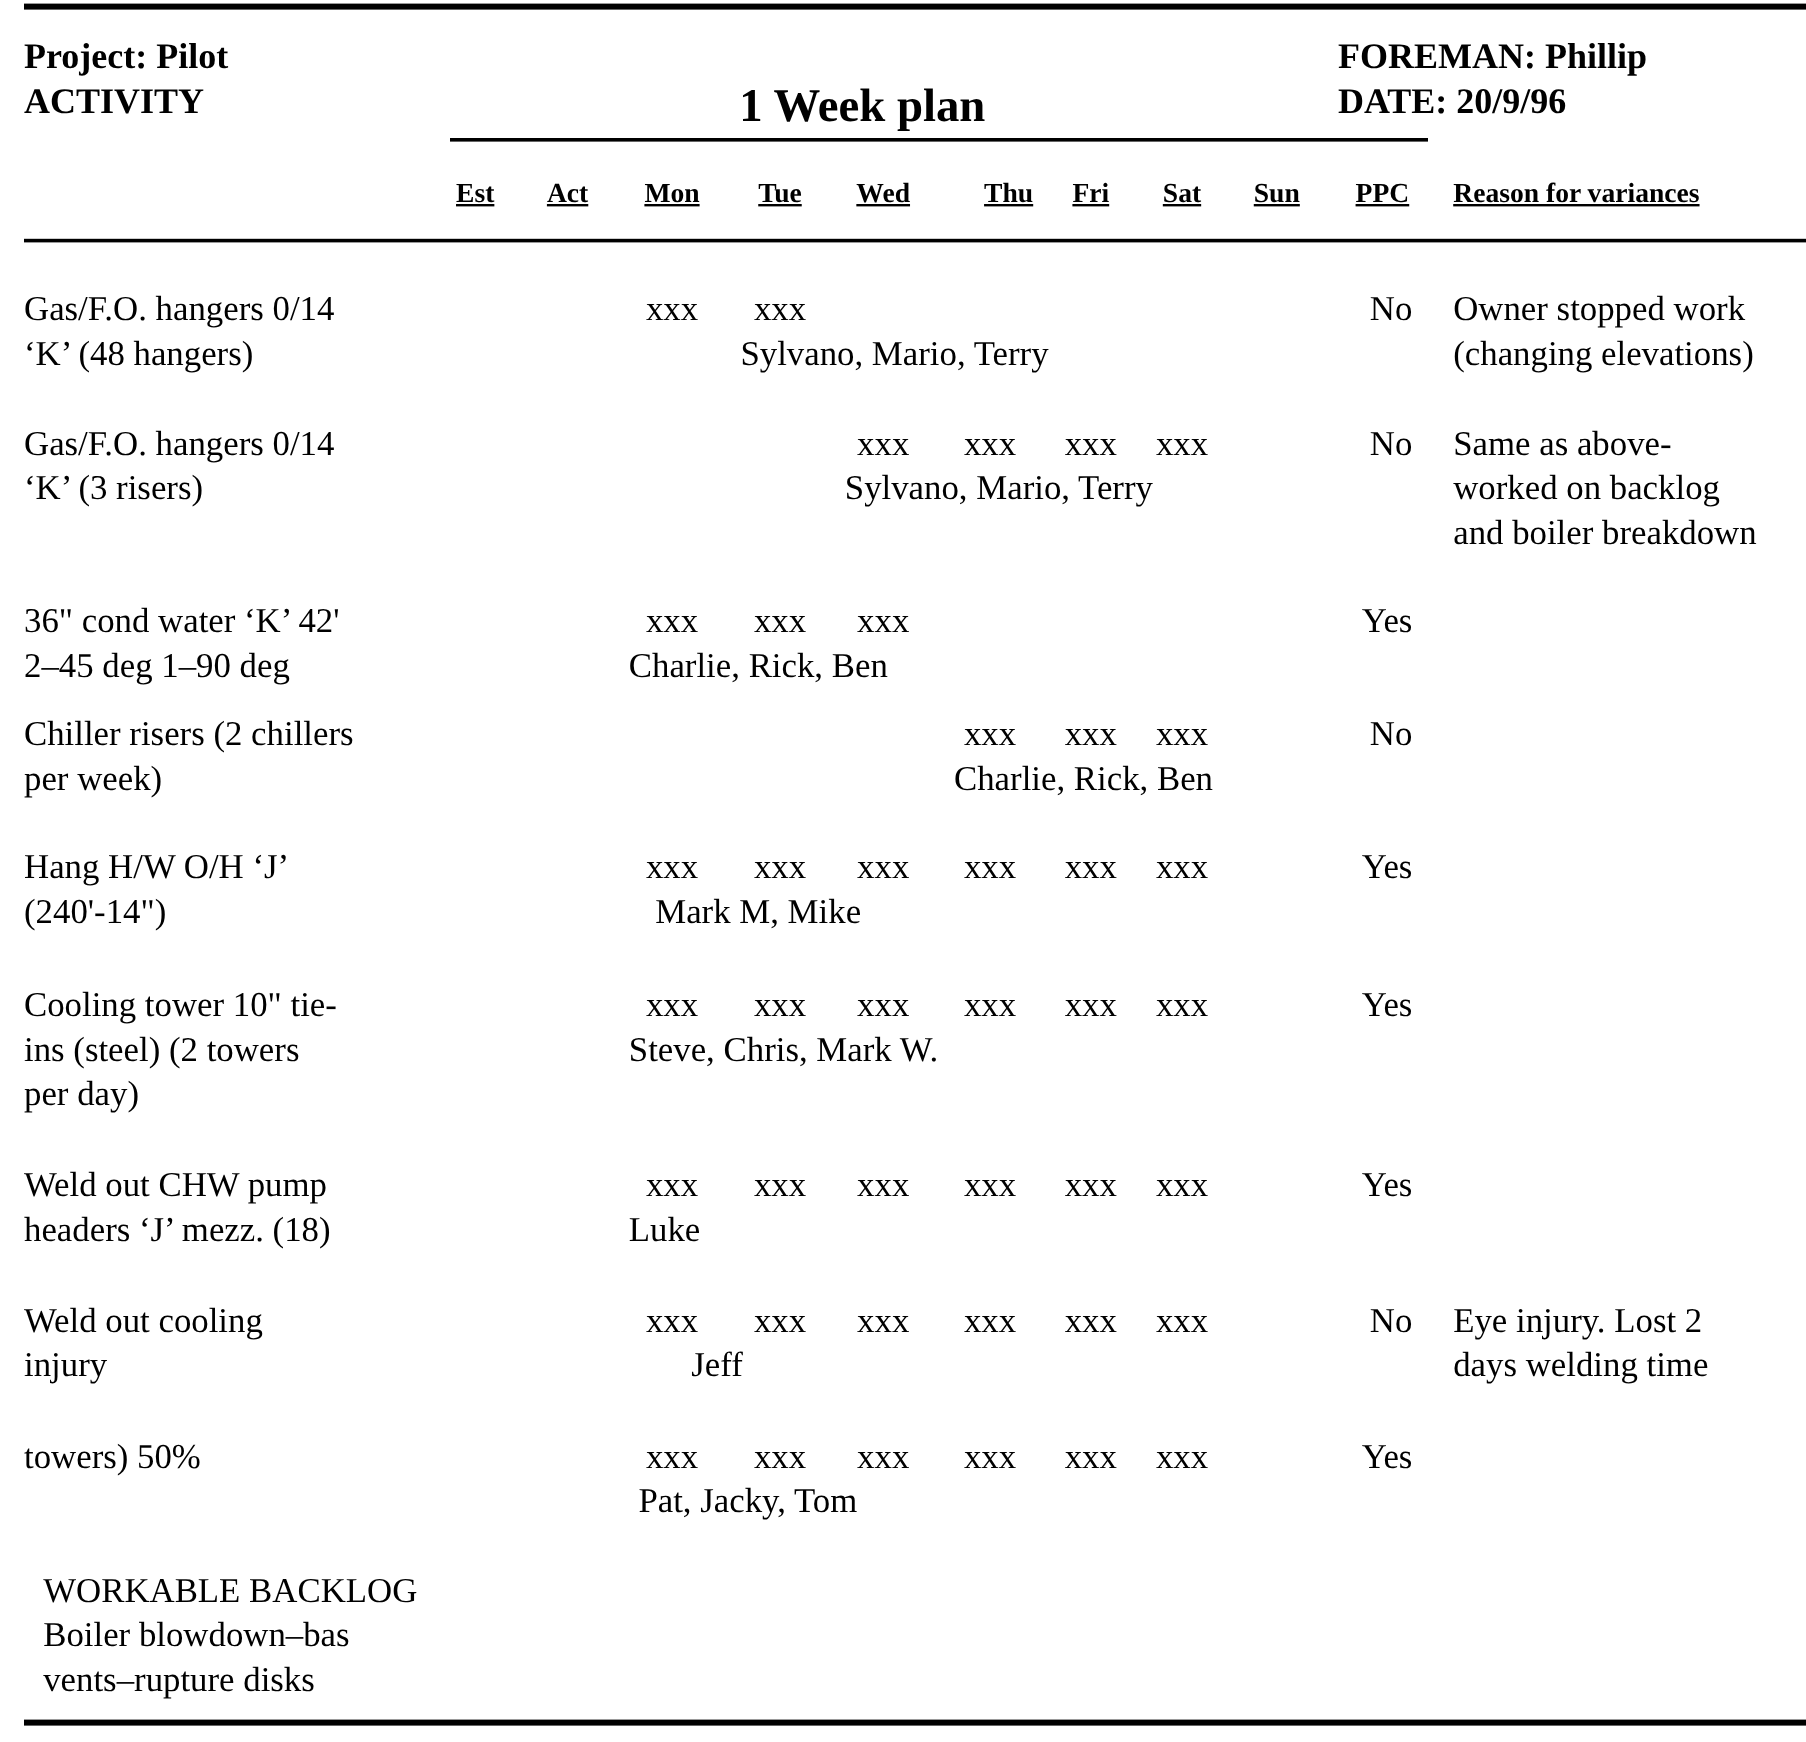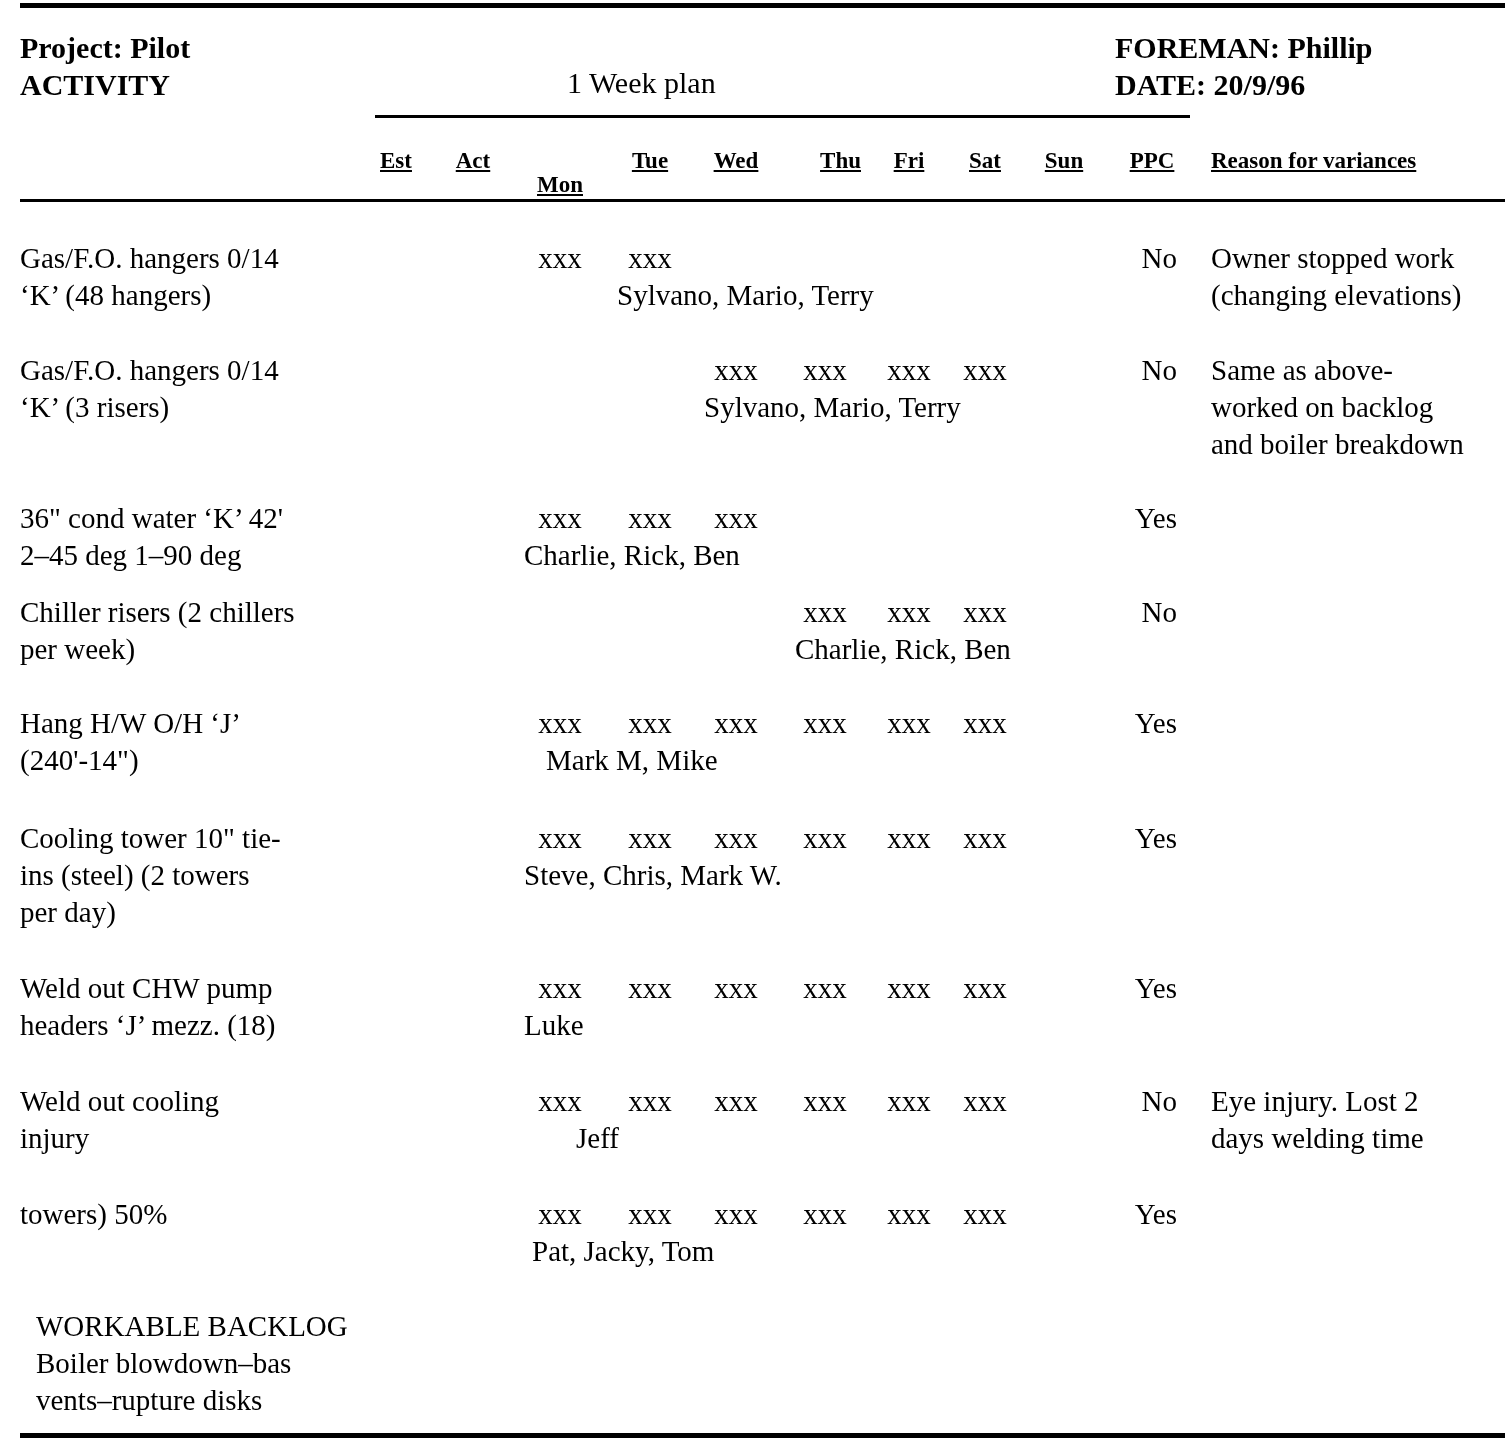--- a/index.html
+++ b/index.html
@@ -31,21 +31,21 @@
 
   
   .hdr-block {
     position: absolute;
     font-weight: bold;
     font-size: 30px;
     line-height: 37px;
     white-space: nowrap;
   }
   #project-block { left: 20px;  top: 29px; }
-  #weekplan-title{ left: 567px; top: 66px; font-weight: normal; font-size: 30px; white-space: nowrap;
+  #weekplan-title{ left: 616px; top: 66px; font-weight: bold; font-size: 39px; white-space: nowrap;
                    position: absolute; }
   #foreman-block { left: 1115px; top: 29px; }
 
   
   .colhdr {
     position: absolute;
     top: 144px;
     font-weight: bold;
     font-size: 23px;
     line-height: 34px;
@@ -85,21 +85,21 @@
 
   <div id="weekplan-title">1 Week plan</div>
 
   <div class="hdr-block" id="foreman-block">
     <div>FOREMAN: Phillip</div>
     <div>DATE: 20/9/96</div>
   </div>
 
   <div class="colhdr" style="left:366px;width:60px;">Est</div>
   <div class="colhdr" style="left:443px;width:60px;">Act</div>
-  <div class="colhdr" style="left:524px;width:72px;margin-top:24px;">Mon</div>
+  <div class="colhdr" style="left:524px;width:72px;">Mon</div>
   <div class="colhdr" style="left:614px;width:72px;">Tue</div>
   <div class="colhdr" style="left:700px;width:72px;">Wed</div>
   <div class="colhdr" style="left:789px;width:72px;text-align:right;">Thu</div>
   <div class="colhdr" style="left:873px;width:72px;">Fri</div>
   <div class="colhdr" style="left:949px;width:72px;">Sat</div>
   <div class="colhdr" style="left:1028px;width:72px;">Sun</div>
   <div class="colhdr" style="left:1112px;width:80px;">PPC</div>
   <div class="colhdr left-al" style="left:1211px;width:330px;">Reason for variances</div>
 
   <div id="body-layer">

